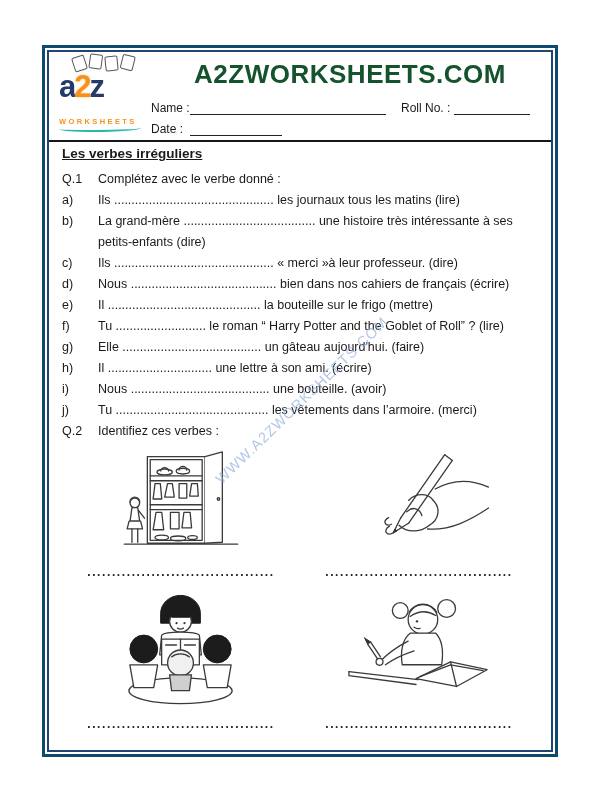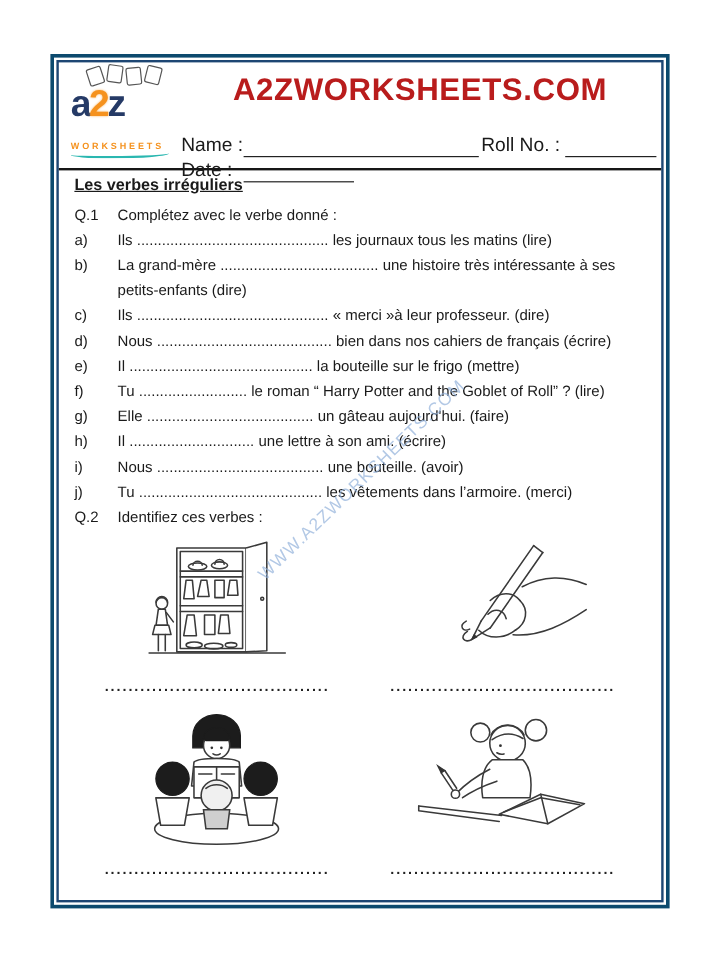--- a/index.html
+++ b/index.html
@@ -18,22 +18,22 @@
   .paper:nth-child(2){transform:rotate(8deg) translateY(-2px);}
   .paper:nth-child(3){transform:rotate(-6deg);}
   .paper:nth-child(4){transform:rotate(14deg) translateY(-1px);}
   .logo-word{font-weight:bold;font-size:31px;line-height:30px;letter-spacing:-2px;margin-top:0;}
   .logo-word .la,.logo-word .lz{color:#253a66;}
   .logo-word .l2{color:#f5921e;text-shadow:0 0 2px #f8b25b;}
   .logo-sub{font-size:7.5px;font-weight:bold;color:#f5921e;letter-spacing:2.4px;margin-top:15px;}
   .logo-swoosh{width:82px;height:5px;border-bottom:2px solid #2ab7b0;border-radius:0 0 60% 40%;margin-top:-1px;}
 
   .head-right{margin-left:100px;padding-top:8px;}
-  .site-title{font-size:26px;font-weight:bold;color:#b91c1c;text-align:center;letter-spacing:.5px;line-height:28px;margin:0;}
-  .fields{font-size:16px;margin-top:22px;padding-left:2px;}
+  .site-title{font-size:26px;font-weight:bold;color:#14532d;text-align:center;letter-spacing:.5px;line-height:28px;margin:0;}
+  .fields{font-size:12px;margin-top:6px;padding-left:2px;}
   .frow{display:flex;align-items:flex-end;height:21px;}
   .fgroup{display:flex;align-items:flex-end;}
   .fgroup.left{flex:0 0 250px;}
   .flabel{white-space:pre;}
   .fline{display:inline-block;border-bottom:1px solid #222;height:13px;}
 
   .sep{height:2px;background:#161616;margin:0;}
 
   
   .mainarea{padding:4px 13px 0 13px;}

